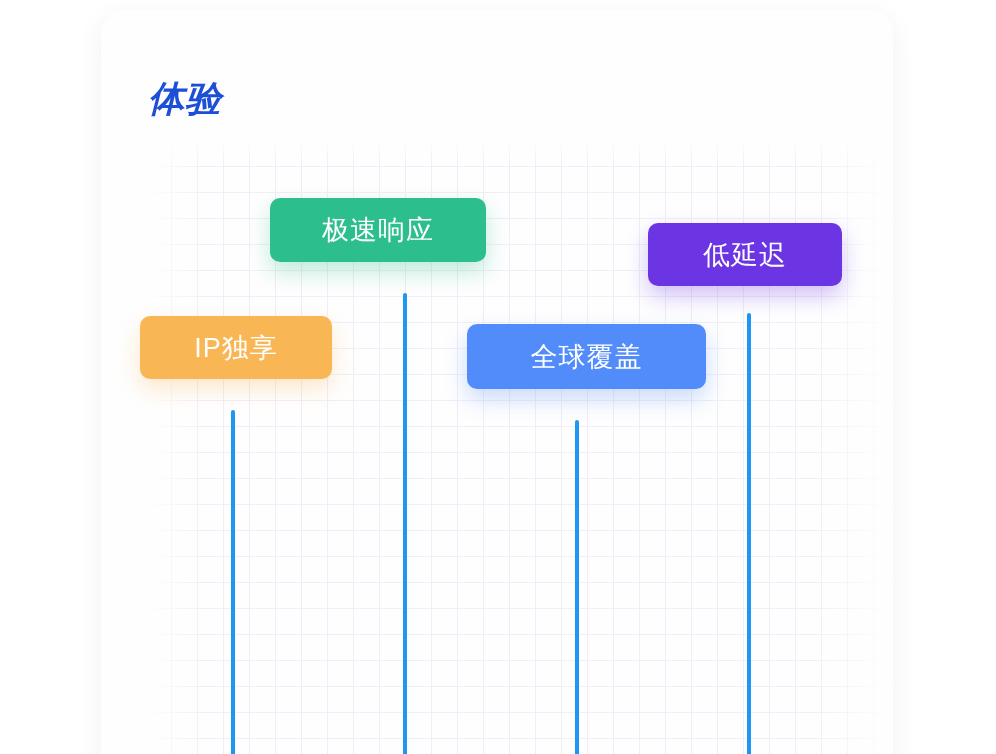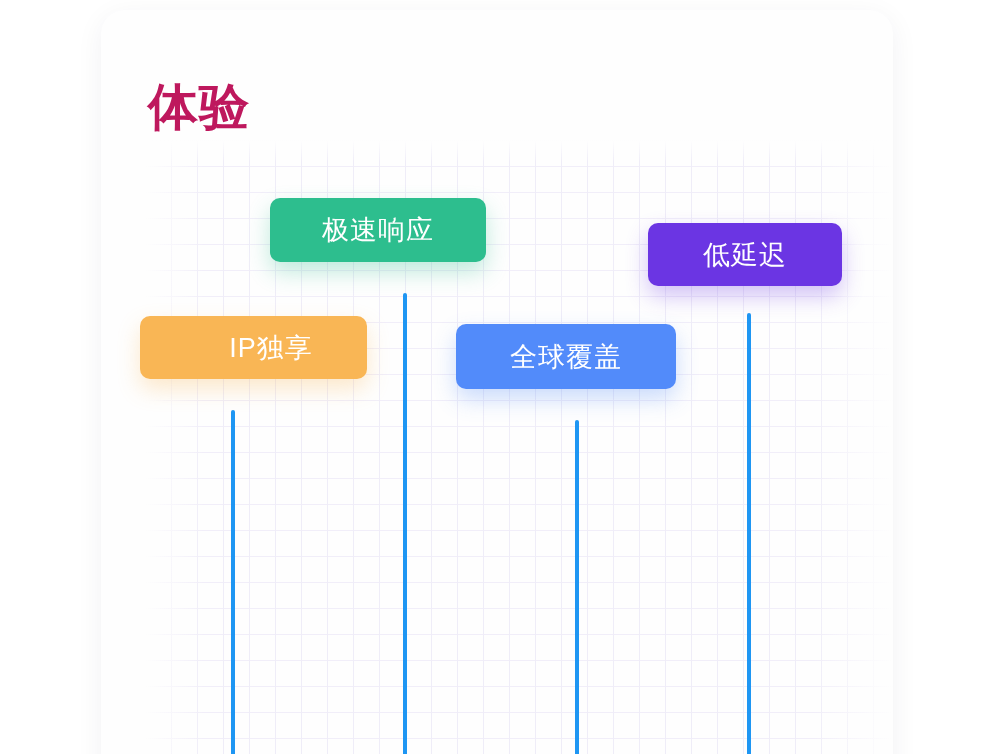--- a/index.html
+++ b/index.html
@@ -25,26 +25,27 @@
     background: #fefefe;
     border-radius: 24px;
     box-shadow: 0 6px 28px rgba(30, 35, 60, 0.06);
     overflow: hidden;
   }
   .card-title {
     position: absolute;
     left: 47px;
     top: 66px;
     margin: 0;
-    font-size: 50px;
+    font-size: 36px;
     line-height: 1.25;
     font-weight: 700;
-    color: #be185d;
+    color: #1d4ed8;
     letter-spacing: 1px;
     z-index: 5;
+    font-style: italic;
   }
   
   .grid-area {
     position: absolute;
     left: 44px;
     top: 130px;
     right: 0;
     bottom: 0;
     background-image:
       linear-gradient(to right, #efedf8 1px, transparent 1px),
@@ -80,21 +81,21 @@
     border-radius: 10px;
     color: #ffffff;
     font-size: 27px;
     font-weight: 500;
     letter-spacing: 1px;
     z-index: 4;
   }
   .badge-fast-response   { left: 169px; top: 188px; width: 216px; height: 64px; }
   .badge-low-latency     { left: 547px; top: 213px; width: 194px; height: 63px; }
   .badge-dedicated-ip    { left: 39px;  top: 306px; width: 192px; height: 63px; }
-  .badge-global-coverage { left: 355px; top: 314px; width: 220px; height: 65px; }
+  .badge-global-coverage { left: 366px; top: 314px; width: 239px; height: 65px; }
 </style>
 </head>
 <body>
 
 <div class="stage">
   <div class="card">
 
     <h2 class="card-title">体验</h2>
 
     <div class="grid-area"></div>
@@ -106,21 +107,21 @@
     <div class="leader-line line-low-latency" style="background: rgb(30, 150, 243);"></div>
     <div class="leader-line line-dedicated-ip" style="background: rgb(30, 150, 243);"></div>
     <div class="leader-line line-global-coverage" style="background: rgb(30, 150, 243);"></div>
 
     <div class="badge badge-fast-response" style="background: rgb(45, 190, 142); color: rgb(255, 255, 255); box-shadow: rgba(45, 190, 142, 0.3) 0px 10px 22px;">
       <span>极速响应</span>
     </div>
     <div class="badge badge-low-latency" style="background: rgb(107, 53, 227); color: rgb(255, 255, 255); box-shadow: rgba(107, 53, 227, 0.3) 0px 10px 22px;">
       <span>低延迟</span>
     </div>
-    <div class="badge badge-dedicated-ip" style="background: rgb(249, 182, 85); color: rgb(255, 255, 255); box-shadow: rgba(249, 182, 85, 0.3) 0px 10px 22px; padding-left: 35px;">
+    <div class="badge badge-dedicated-ip" style="background: rgb(249, 182, 85); color: rgb(255, 255, 255); box-shadow: rgba(249, 182, 85, 0.3) 0px 10px 22px;">
       <span>IP独享</span>
     </div>
     <div class="badge badge-global-coverage" style="background: rgb(82, 139, 250); color: rgb(255, 255, 255); box-shadow: rgba(82, 139, 250, 0.3) 0px 10px 22px;">
       <span>全球覆盖</span>
     </div>
 
   </div>
 </div>
 
 </body></html>

